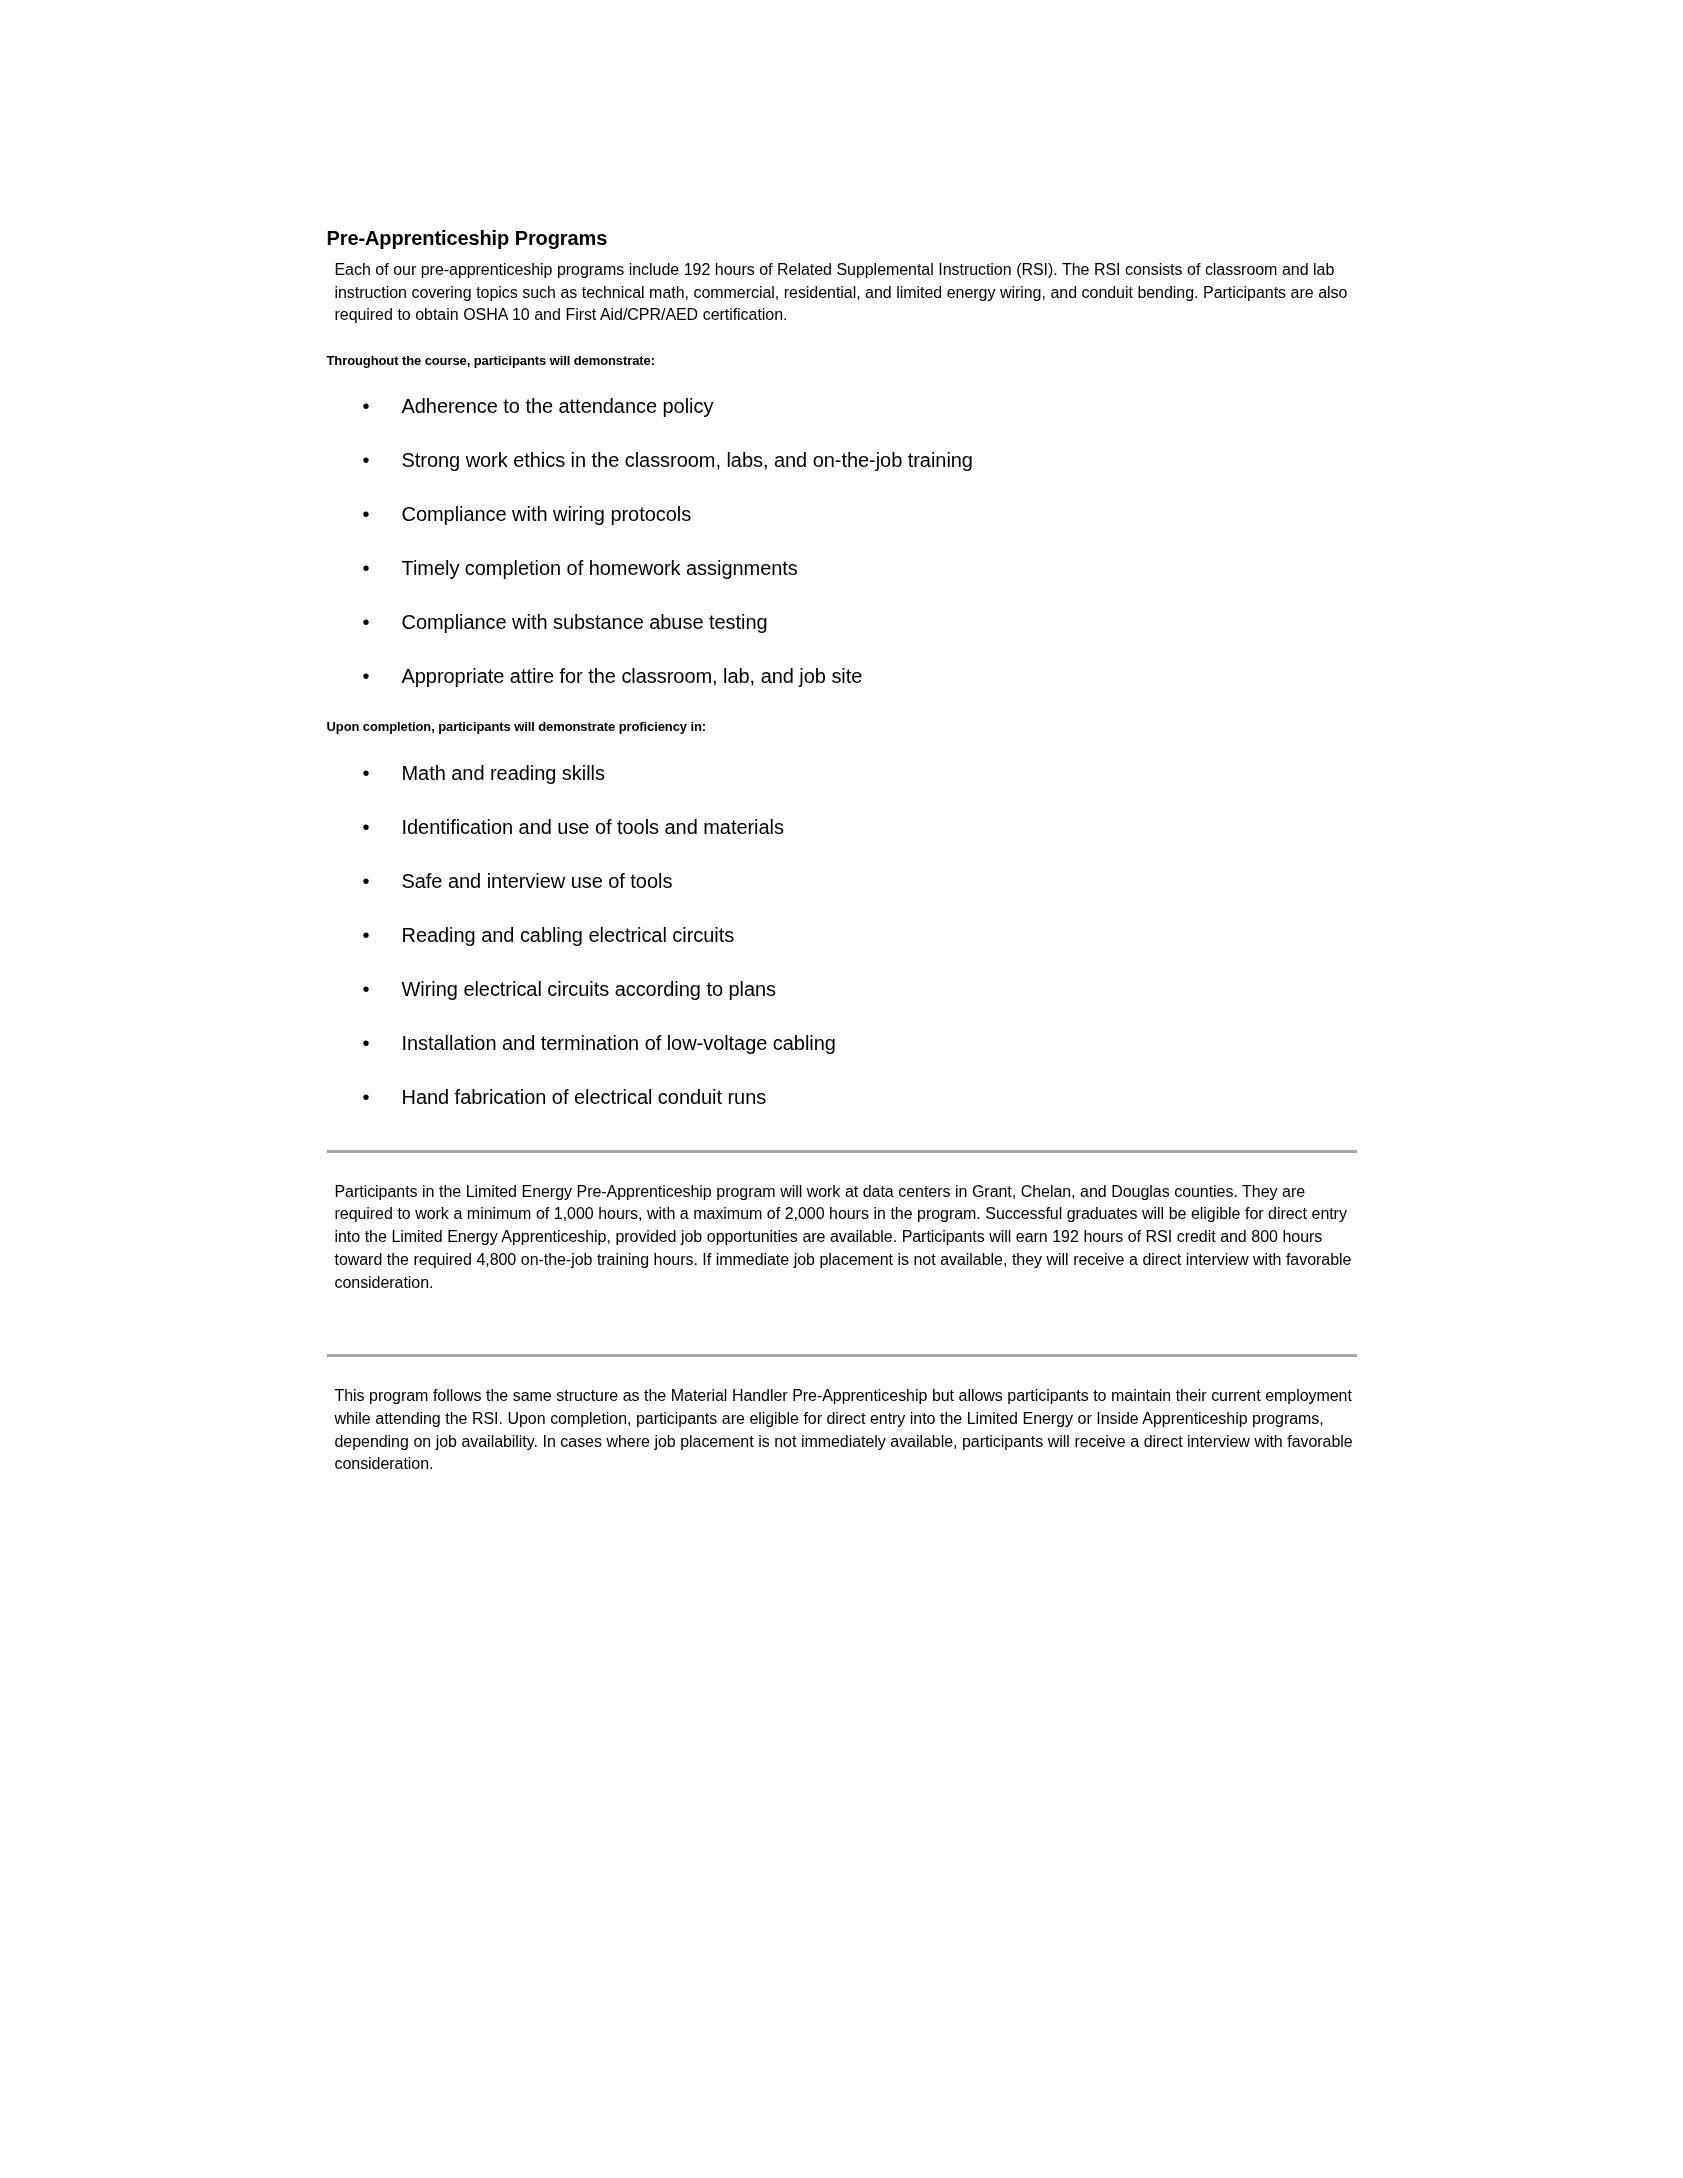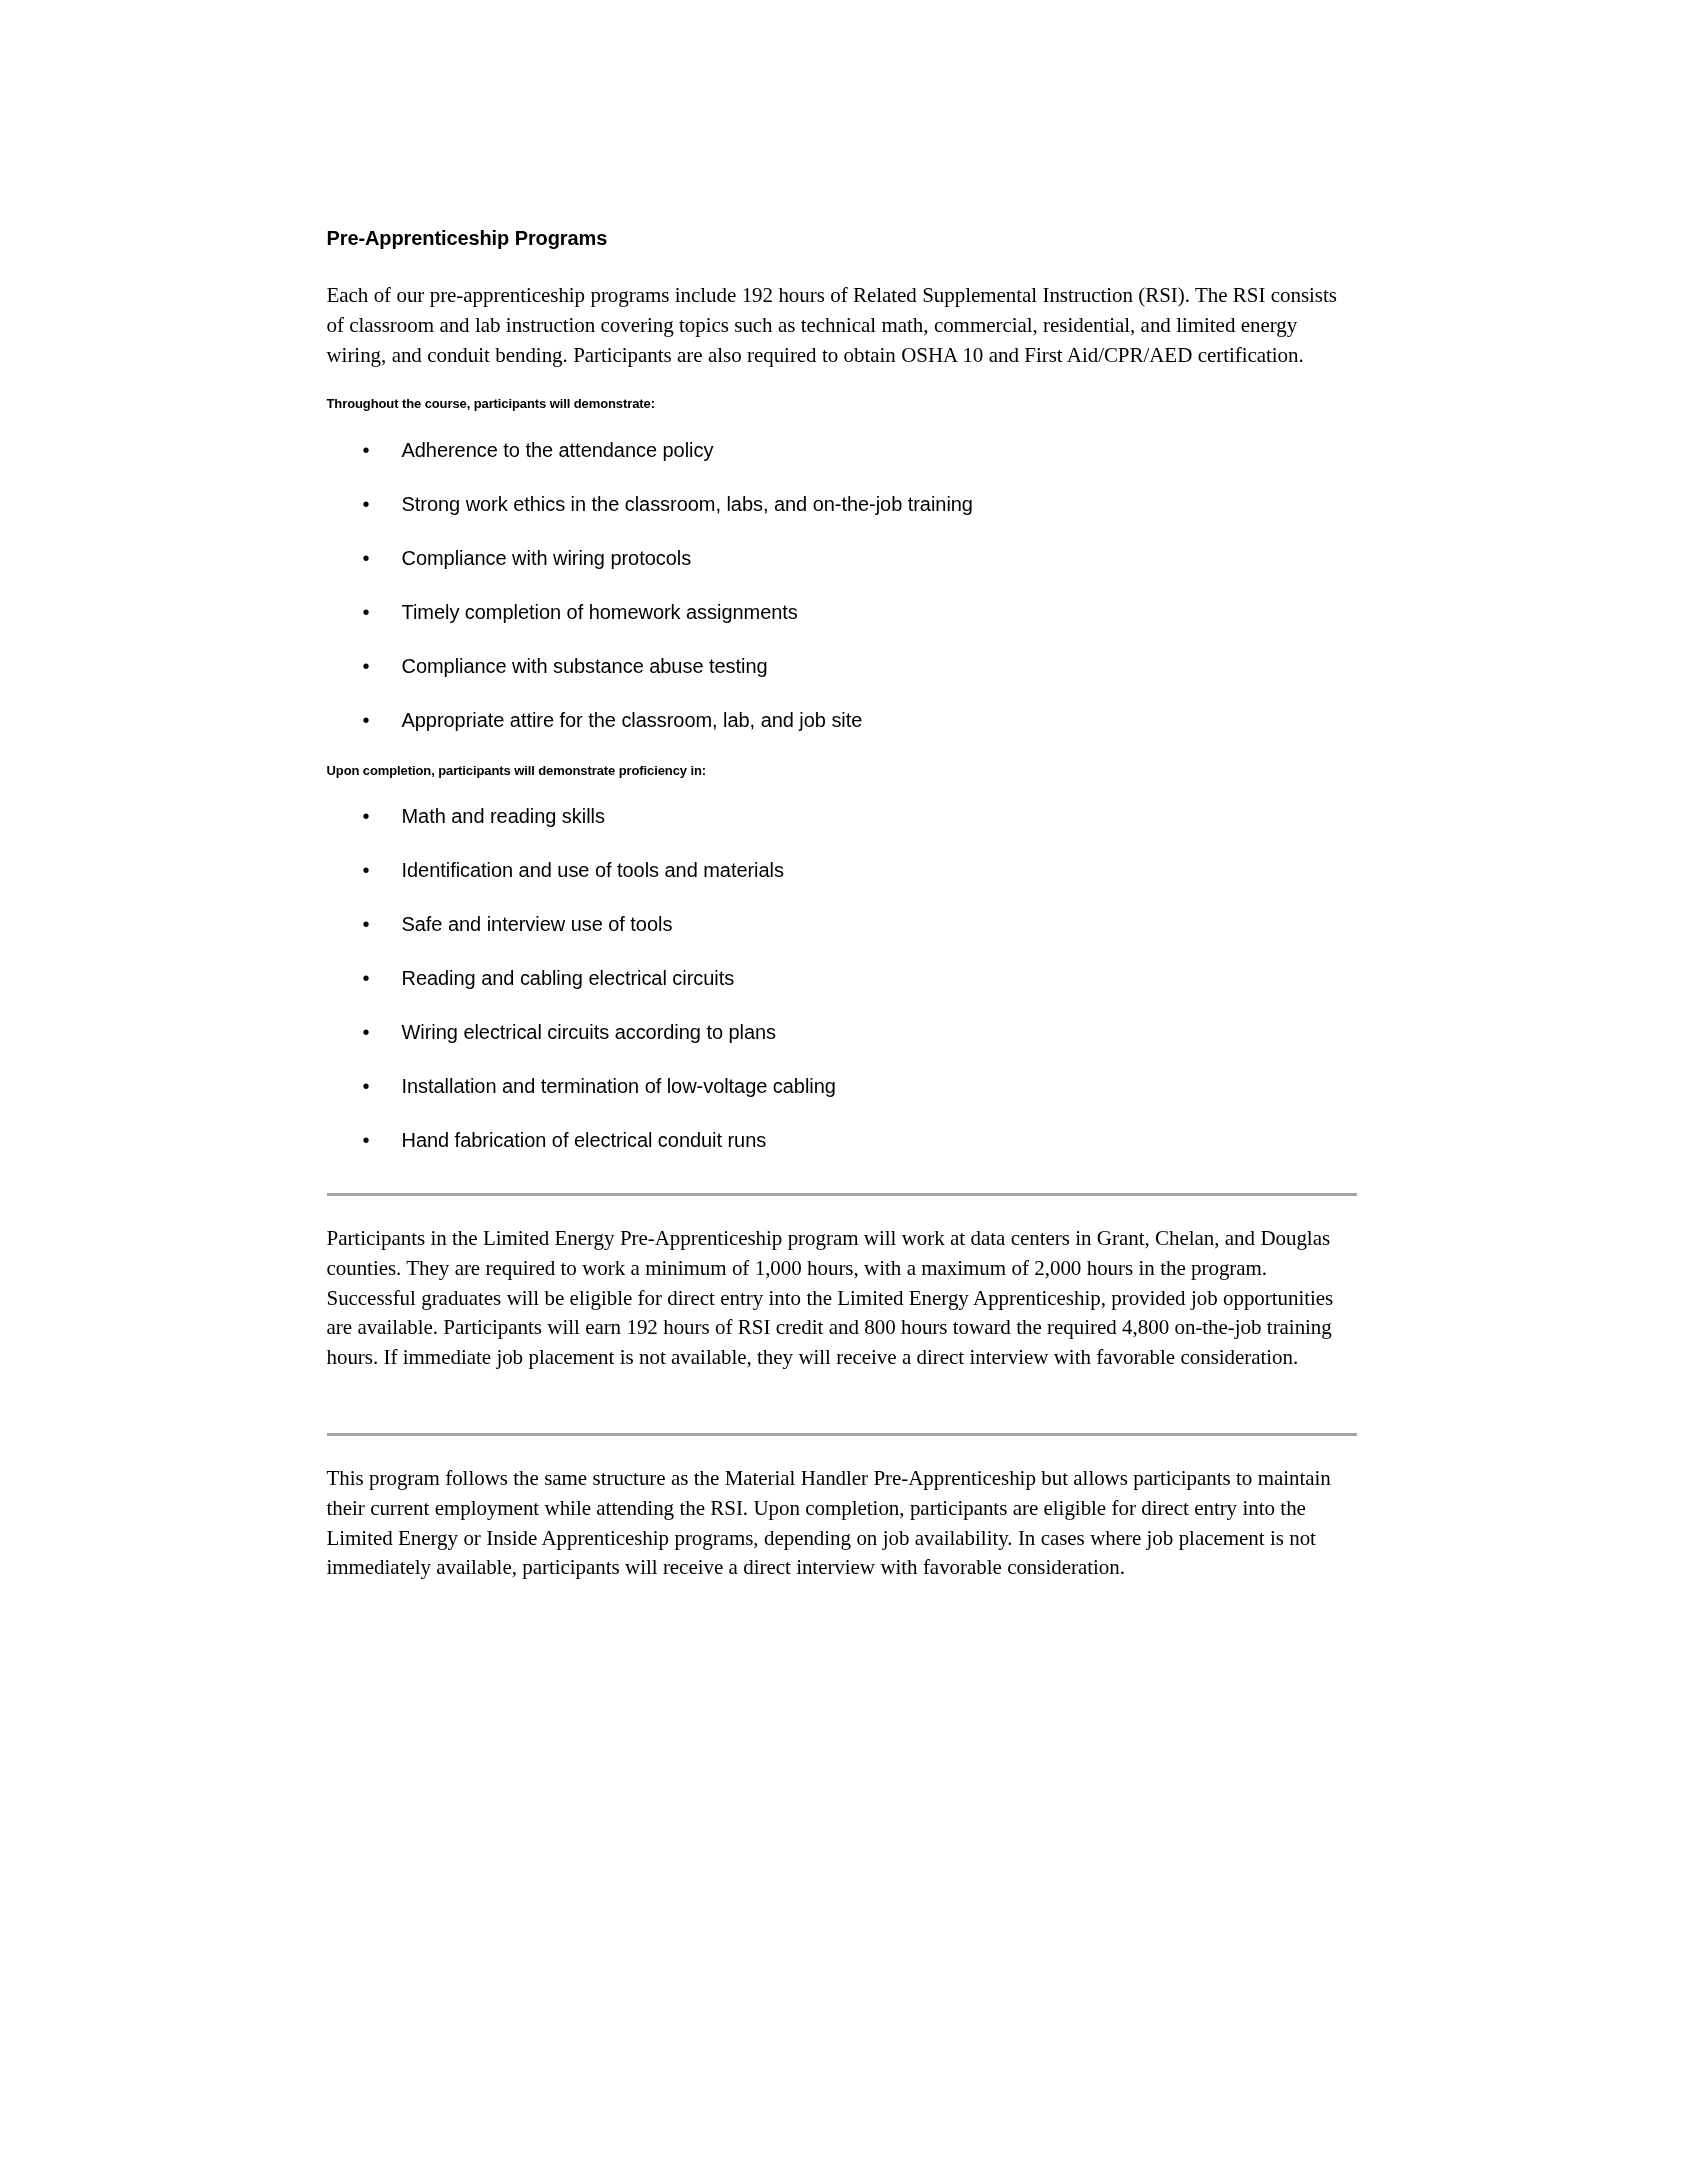--- a/index.html
+++ b/index.html
@@ -27,37 +27,36 @@
     left: 97px;
     top: 0;
     width: 1030px;
   }
   .spacer-top { height: 226px; }
 
   h2.section-heading {
     font-size: 20px;
     font-weight: bold;
     line-height: 1.25;
-    margin: 0 0 30px 0;
+    margin: 0 0 8px 0;
     letter-spacing: -0.1px;
   }
   h3.sub-heading {
     font-size: 13px;
     font-weight: bold;
     line-height: 1.25;
     margin: 0 0 24px 0;
     letter-spacing: -0.1px;
   }
   p.body-text {
-    font-size: 21px;
+    font-size: 16px;
     line-height: 1.42;
-    margin: 0 0 26px 0;
+    margin: 0 0 26px 8px;
     letter-spacing: -0.05px;
     word-spacing: 0.2px;
-    font-family: Liberation Serif, serif;
   }
   ul.bullets {
     list-style: none;
     margin: 0 0 6px 0;
     padding: 0;
   }
   ul.bullets li {
     position: relative;
     font-size: 20px;
     line-height: 1.3;

